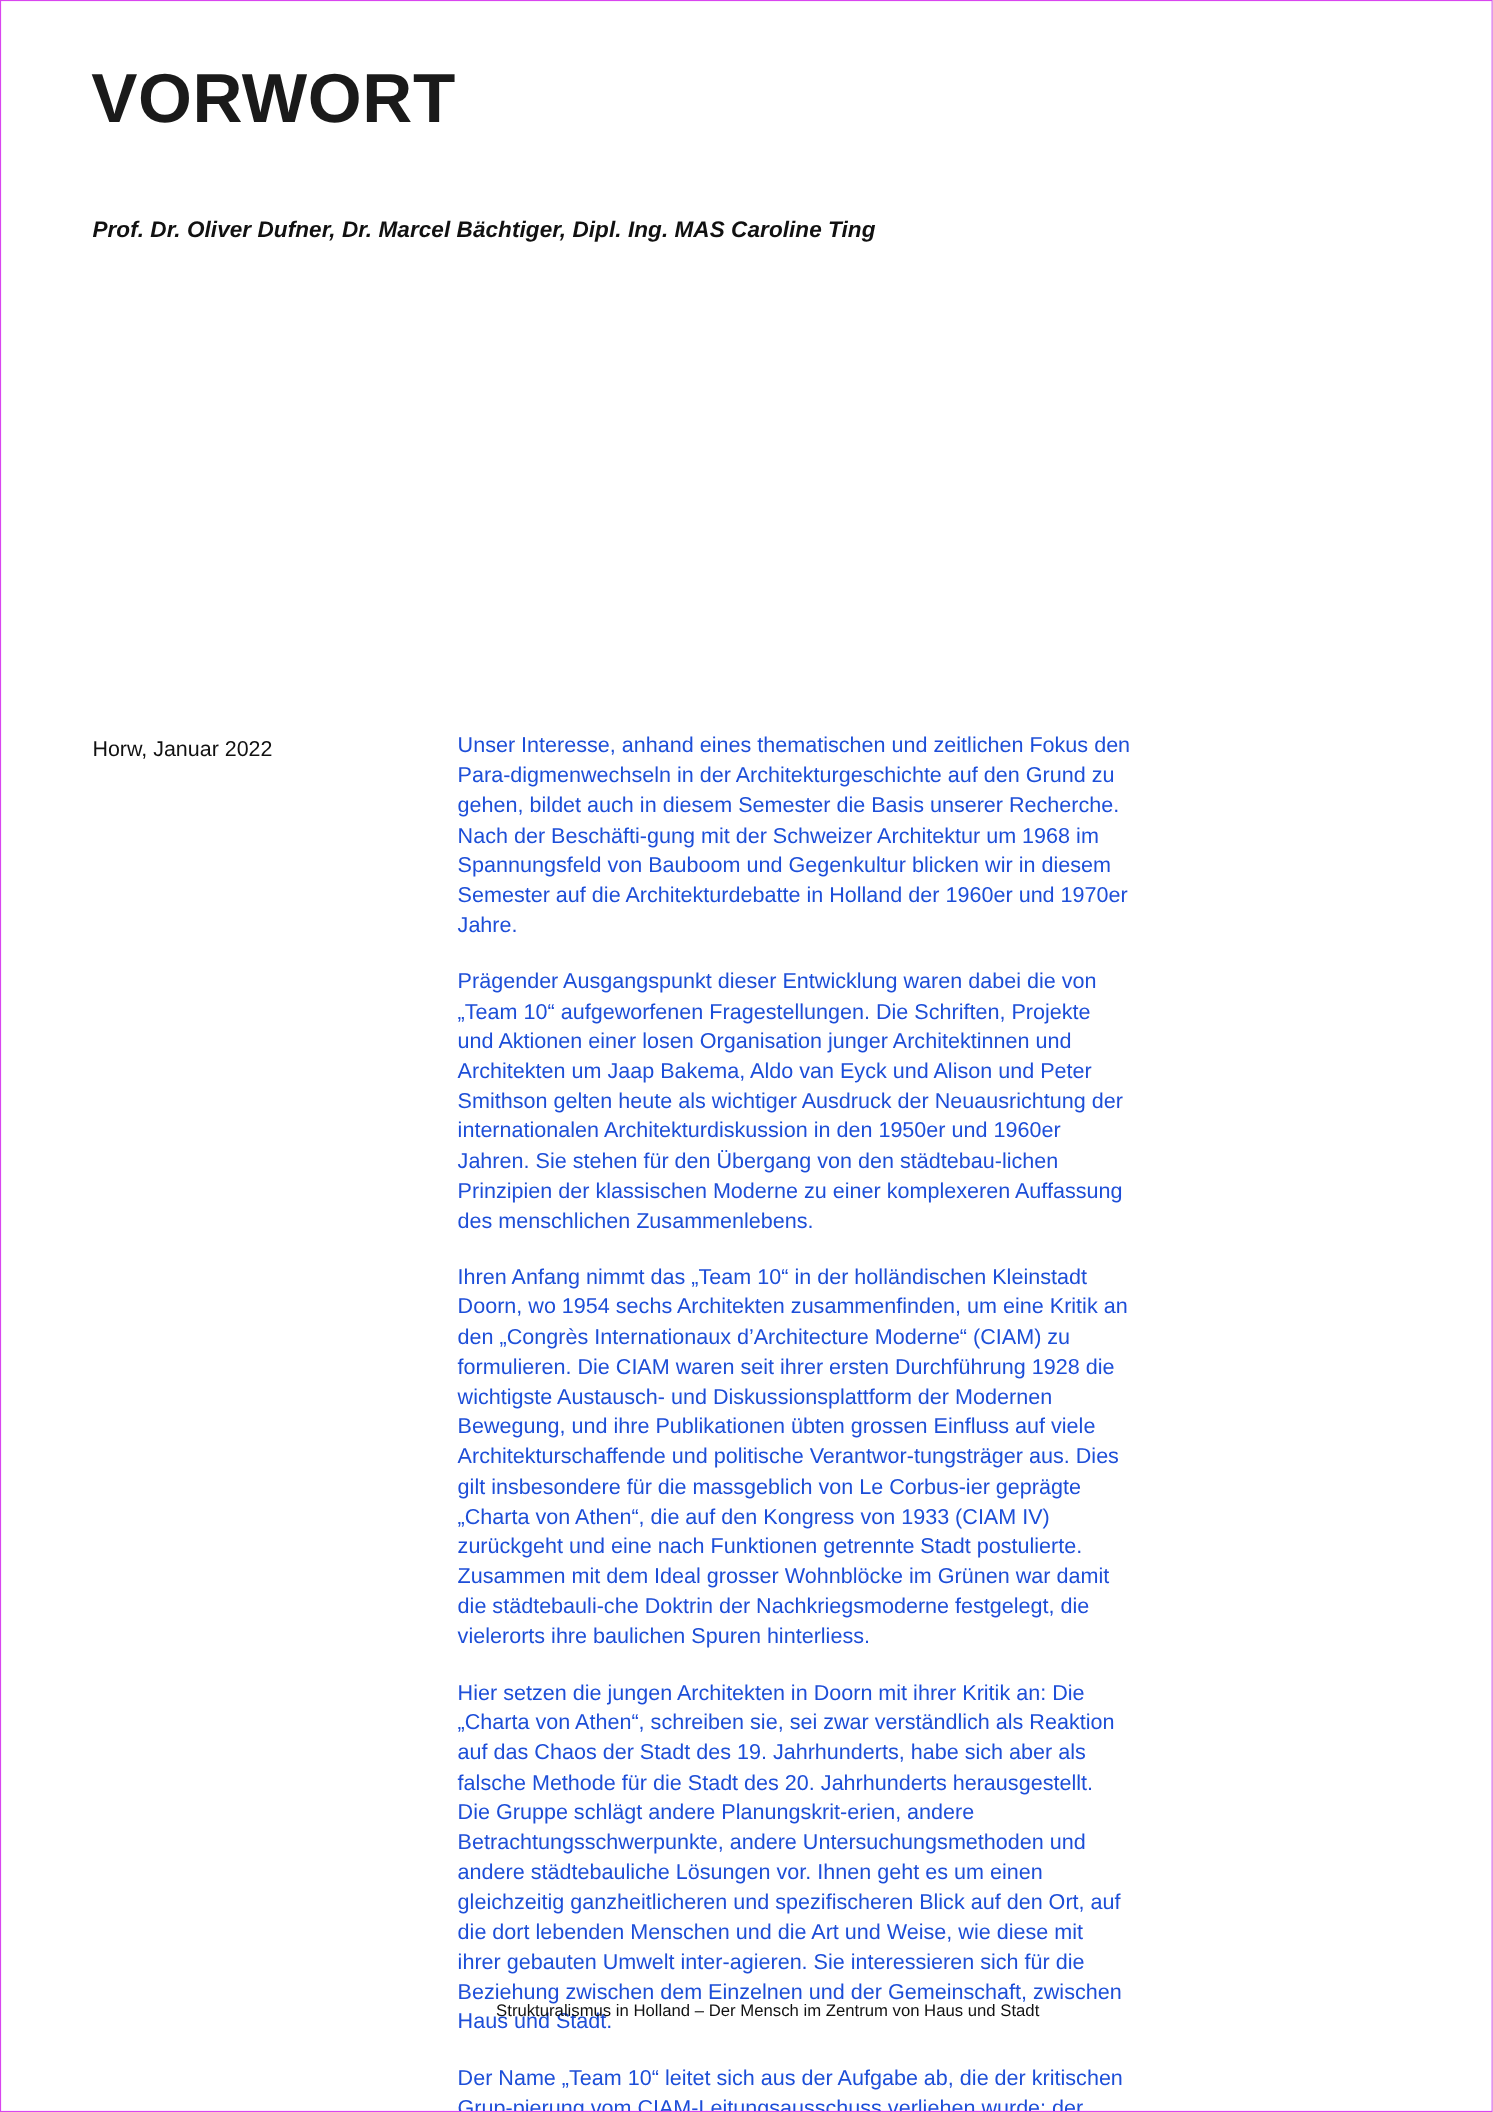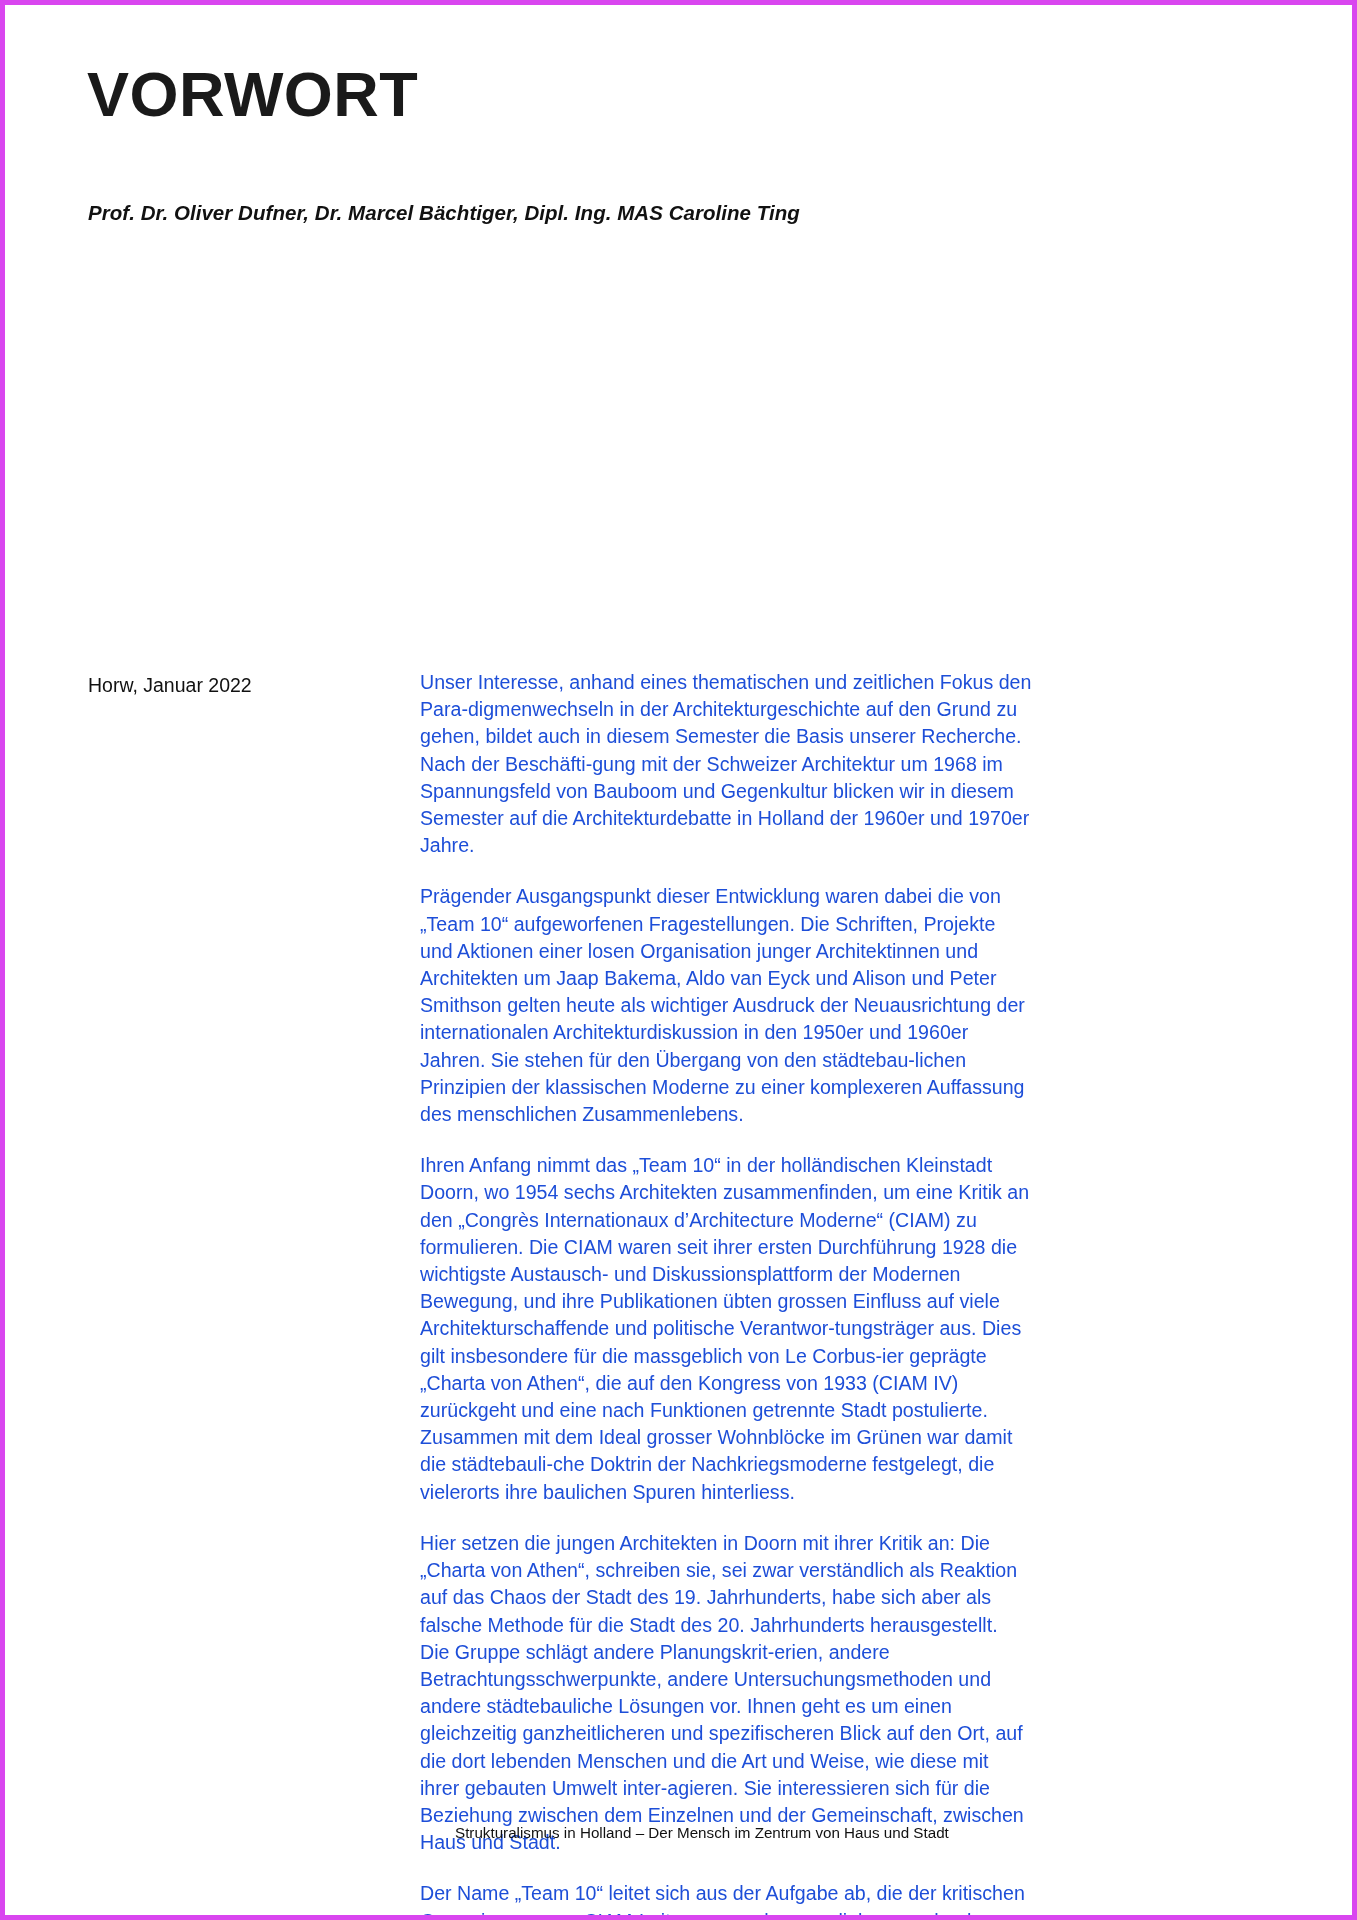--- a/index.html
+++ b/index.html
@@ -10,21 +10,21 @@
   body {
     font-family: "Liberation Sans", sans-serif;
     -webkit-font-smoothing: antialiased;
   }
   .page {
     position: relative;
     width: 1357px;
     height: 1920px;
     background: #ffffff;
     box-sizing: border-box;
-    border: 5px solid #d946ef;
+    border: 1px solid #d946ef;
     overflow: hidden;
   }
 
   
   .title {
     position: absolute;
     left: 82px;
     top: 56px;
     font-size: 63px;
     line-height: 1.05;

